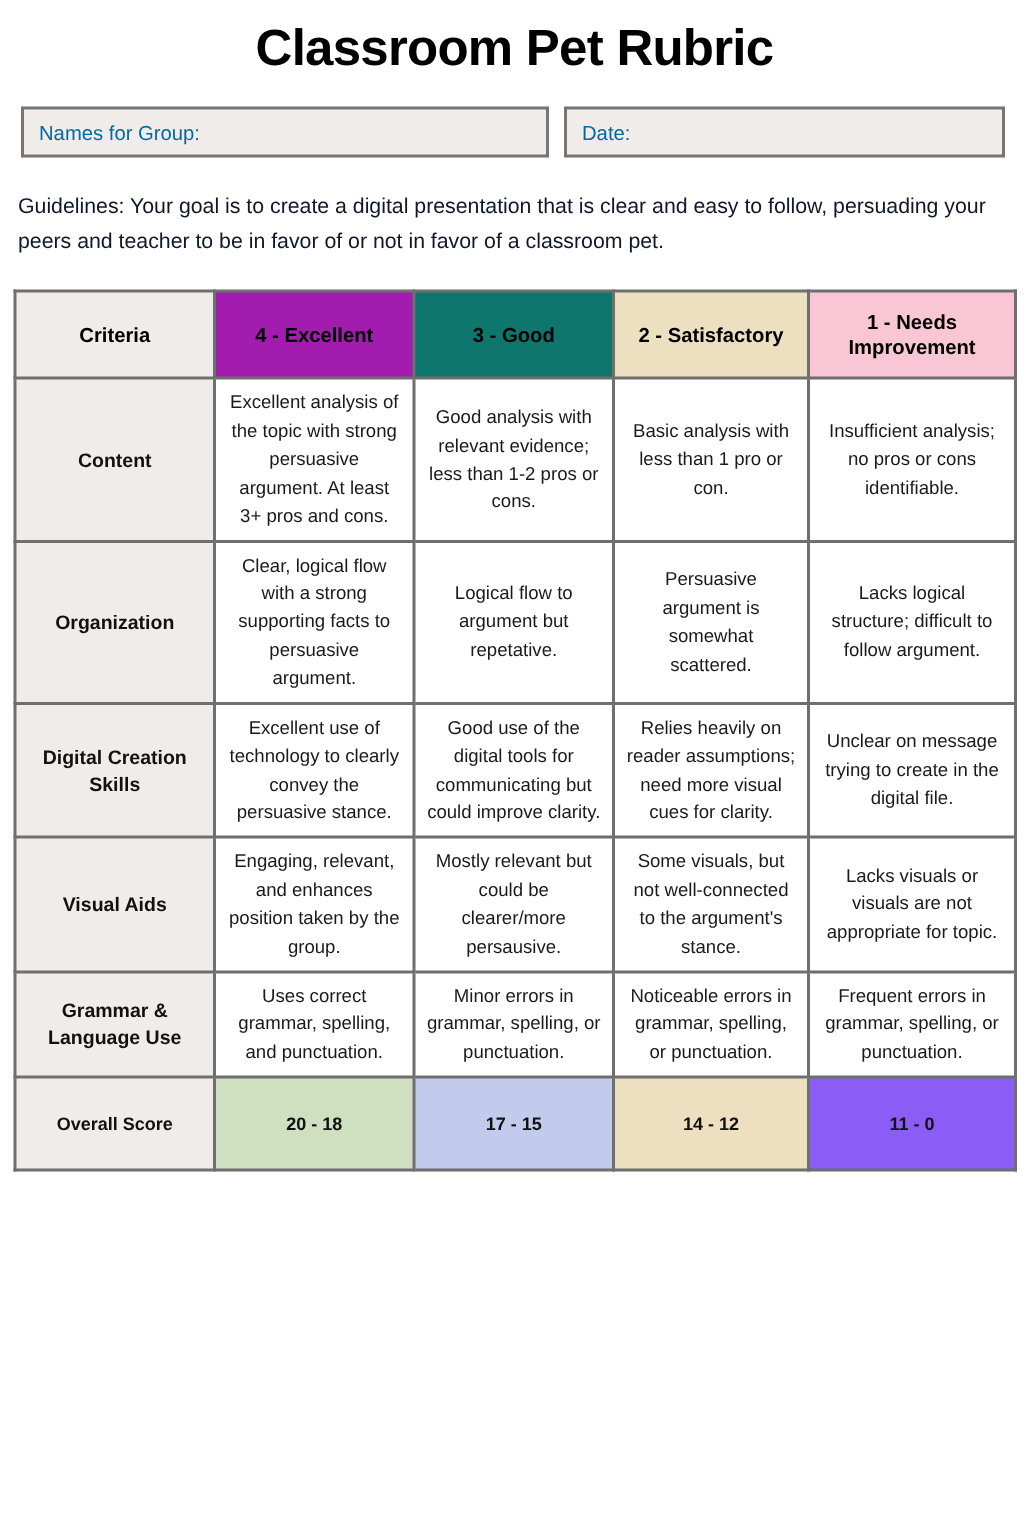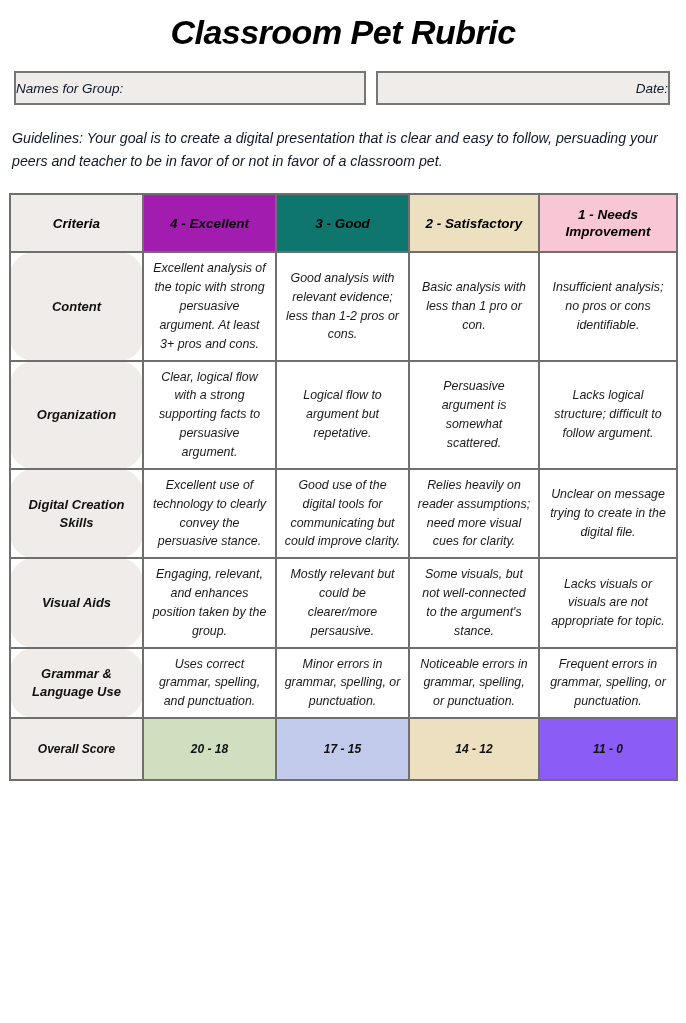--- a/index.html
+++ b/index.html
@@ -12,21 +12,20 @@
     height: 1023px;
     font-family: "Liberation Sans", sans-serif;
     color: #111111;
     overflow: hidden;
   }
   .page {
     position: relative;
     width: 686px;
     height: 1023px;
     box-sizing: border-box;
-    font-style: italic;
   }
 
   
   .title {
     text-align: center;
     font-size: 34px;
     font-weight: bold;
     letter-spacing: -0.5px;
     color: #000000;
     padding-top: 14px;
@@ -39,25 +38,26 @@
     gap: 10px;
     margin: 20px 16px 0 14px;
   }
   .field-box {
     box-sizing: border-box;
     border: 2px solid #767676;
     background: #efecea;
     height: 34px;
     display: flex;
     align-items: center;
+    padding-left: 10px;
     font-size: 13.5px;
-    color: #0f172a;
+    color: #0369a1;
   }
   .field-names { width: 352px; }
-  .field-date  { width: 294px; justify-content: flex-end; }
+  .field-date  { width: 294px; }
 
   
   .guidelines {
     margin: 22px 18px 0 12px;
     font-size: 14.2px;
     line-height: 1.62;
     color: #0f172a;
   }
 
   
@@ -96,21 +96,20 @@
   .h-good      { background: #0f766e; margin-left: 44px; }
   .h-satis     { background: #ece0c0; }
   .h-needs     { background: #f9c6d6; }
 
   
   td.crit-label {
     background: #efecea;
     font-weight: bold;
     font-size: 13px;
     line-height: 1.35;
-    border-radius: 24px;
   }
   td.desc {
     background: #ffffff;
     font-size: 12.4px;
     line-height: 1.52;
     color: #1a1a1a;
   }
 
   
   tr.score-row td {

